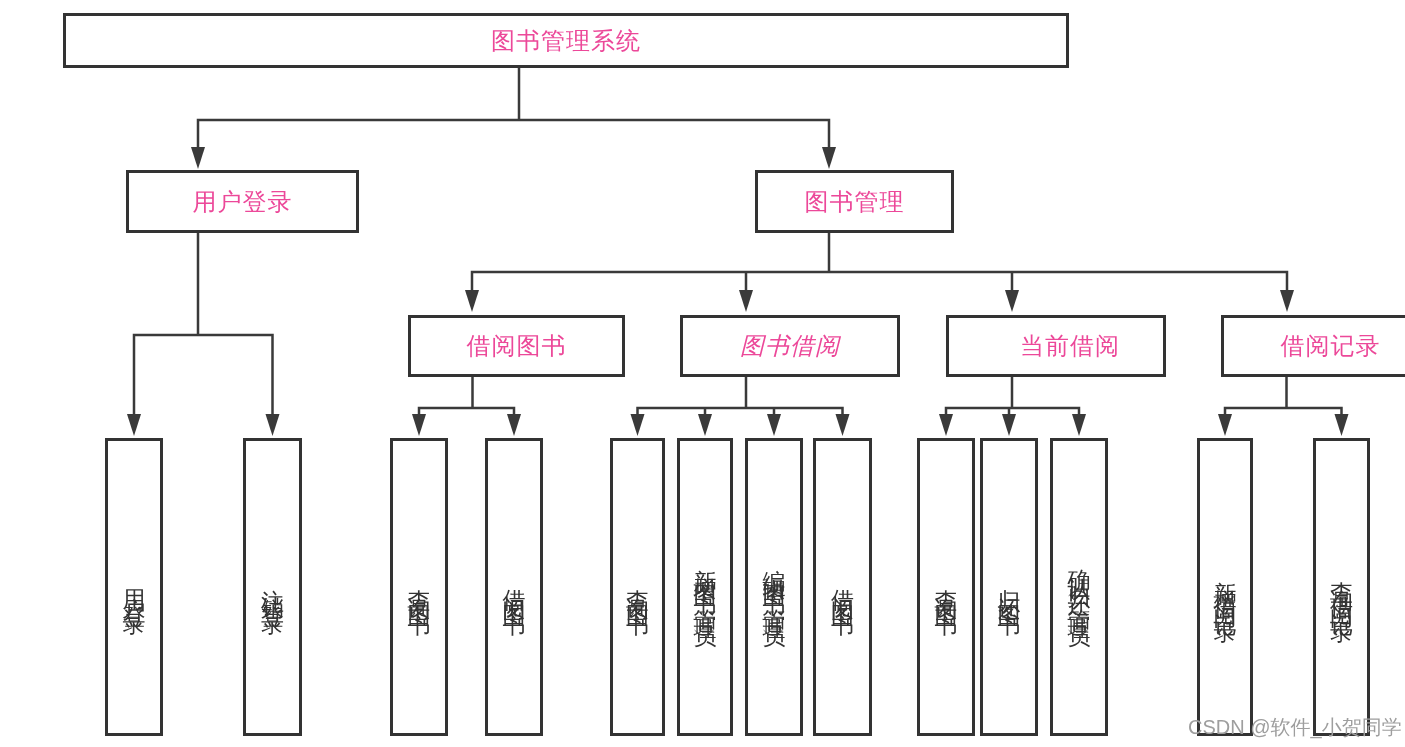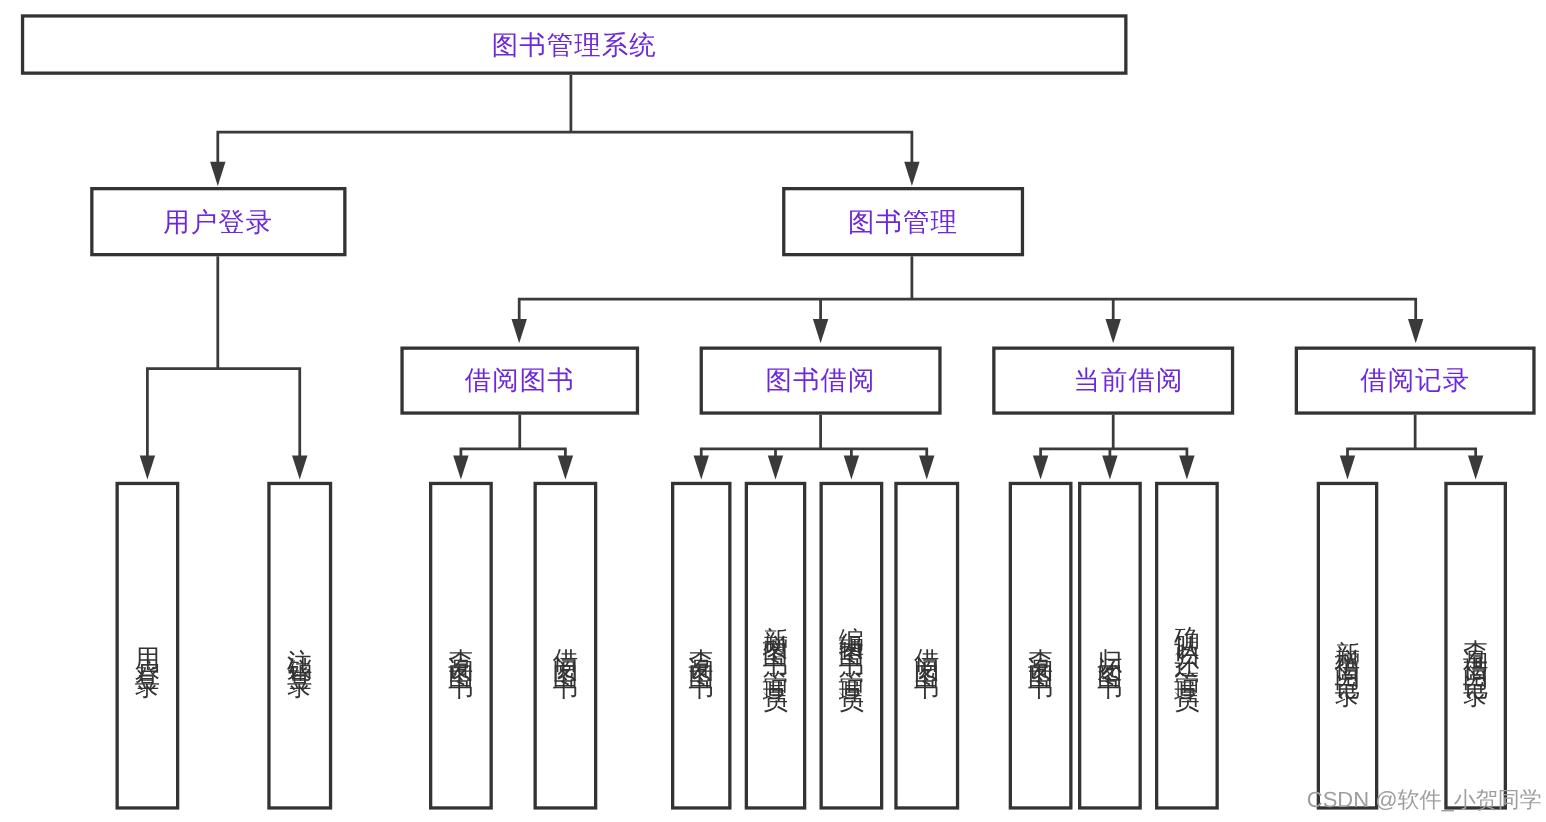--- a/index.html
+++ b/index.html
@@ -18,24 +18,25 @@
   }
   .hbox {
     position: absolute;
     box-sizing: border-box;
     background: #ffffff;
     border: 3px solid #333333;
     display: flex;
     align-items: center;
     justify-content: center;
     font-size: 24px;
-    color: #6d28d9;
+    color: #ec4899;
     letter-spacing: 1px;
     white-space: nowrap;
     z-index: 2;
+    margin-left: 44px;
   }
   .vbox {
     position: absolute;
     box-sizing: border-box;
     background: #ffffff;
     border: 3px solid #333333;
     display: flex;
     align-items: center;
     justify-content: center;
     top: 438px;
@@ -100,24 +101,24 @@
       <polygon points="1002,414 1016,414 1009,436"></polygon>
       <polygon points="1072,414 1086,414 1079,436"></polygon>
       <polygon points="1218,414 1232,414 1225,436"></polygon>
       <polygon points="1334.5,414 1348.5,414 1341.5,436"></polygon>
     </g>
   </svg>
 
   <div class="hbox" style="left:19px; top:13px; width:1006px; height:55px;">图书管理系统</div>
 
   <div class="hbox" style="left:82px; top:170px; width:233px; height:63px;">用户登录</div>
-  <div class="hbox" style="left:711px; top:170px; width:220px; height:63px;">图书管理</div>
+  <div class="hbox" style="left:711px; top:170px; width:199px; height:63px;">图书管理</div>
 
   <div class="hbox" style="left:364px; top:315px; width:217px; height:62px;">借阅图书</div>
-  <div class="hbox" style="left:636px; top:315px; width:220px; height:62px;">图书借阅</div>
+  <div class="hbox" style="left:636px; top:315px; width:220px; height:62px;font-style:italic;">图书借阅</div>
   <div class="hbox" style="left:902px; top:315px; width:220px; height:62px;padding-left:28px;">当前借阅</div>
   <div class="hbox" style="left:1177px; top:315px; width:219px; height:62px;">借阅记录</div>
 
   <div class="vbox" style="left:105px; width:58px;">
     <span>用户登录</span>
   </div>
   <div class="vbox" style="left:243px; width:59px;">
     <span>注销登录</span>
   </div>
 

